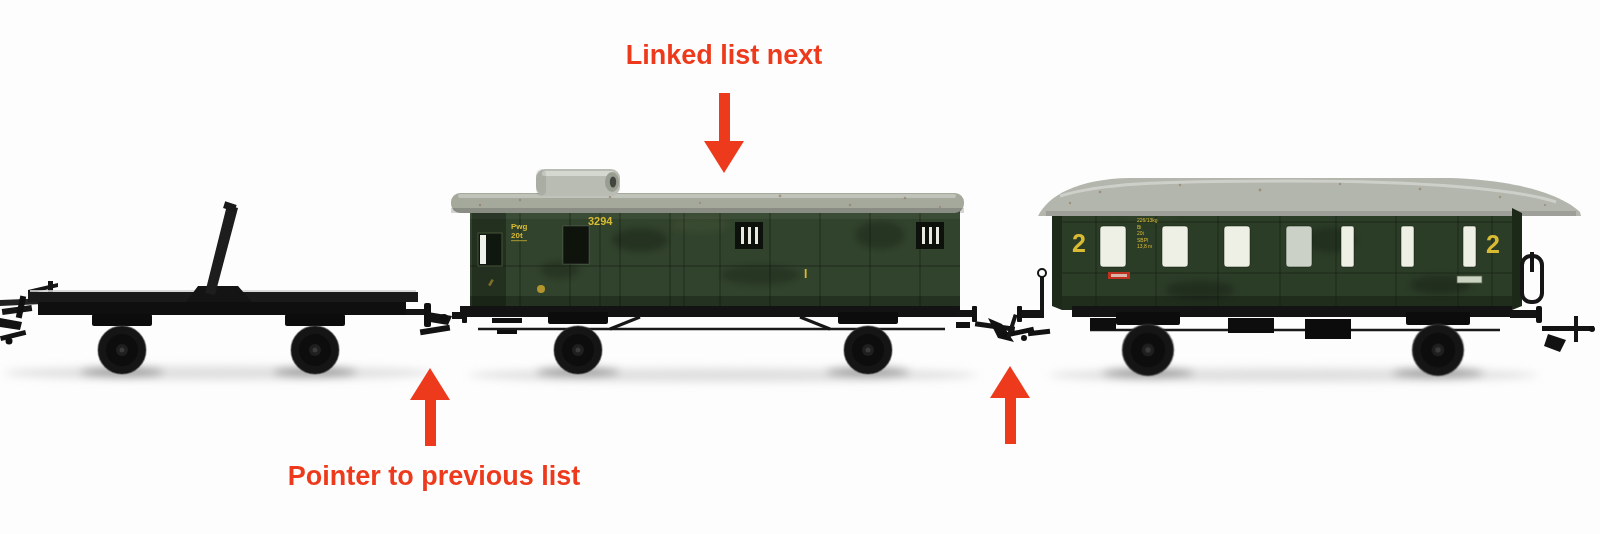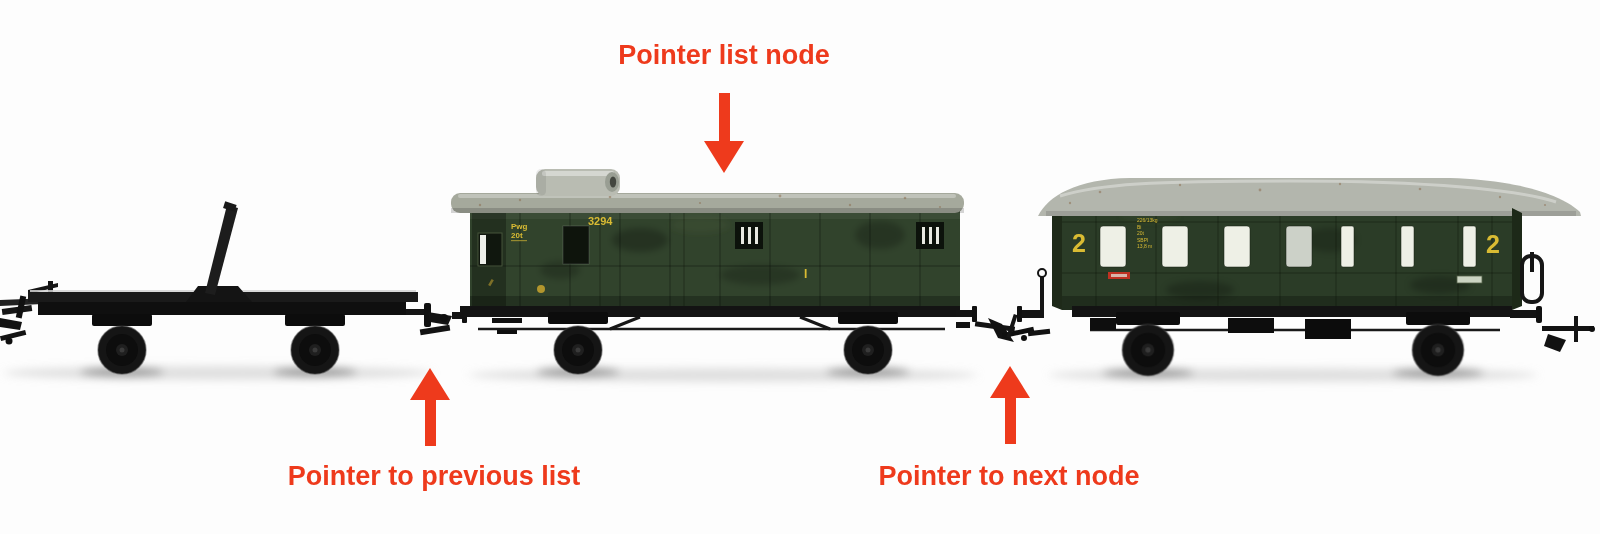--- a/index.html
+++ b/index.html
@@ -275,31 +275,30 @@
         <rect x="1510" y="310" width="28" height="8" fill="#141414"></rect>
         <rect x="1536" y="306" width="6" height="17" rx="2" fill="#111111"></rect>
         <rect x="1542" y="326" width="52" height="5" fill="#131313"></rect>
         <rect x="1574" y="316" width="4" height="26" fill="#141414"></rect>
         <polygon points="1548,334 1566,340 1560,352 1544,346" fill="#121212"></polygon>
         <circle cx="1592" cy="329" r="3" fill="#0f0f0f"></circle>
       </g>
     </g>
   </svg>
 
-  <div class="label" style="left:724px;top:40px;">Pointer list node</div>
+  <div class="label" style="left:724px;top:40px;">Linked list next</div>
   <div class="arrow arrow-down" style="left:704px;top:93px;">
     <div class="shaft"></div>
     <div class="head"></div>
   </div>
 
   <div class="arrow arrow-up" style="left:410px;top:368px;">
     <div class="head"></div>
     <div class="shaft"></div>
   </div>
   <div class="label" style="left:434px;top:461px;">Pointer to previous list</div>
 
   <div class="arrow arrow-up" style="left:990px;top:366px;">
     <div class="head"></div>
     <div class="shaft"></div>
   </div>
-  <div class="label" style="left:1009px;top:461px;">Pointer to next node</div>
 
 </div>
 
 </body></html>

